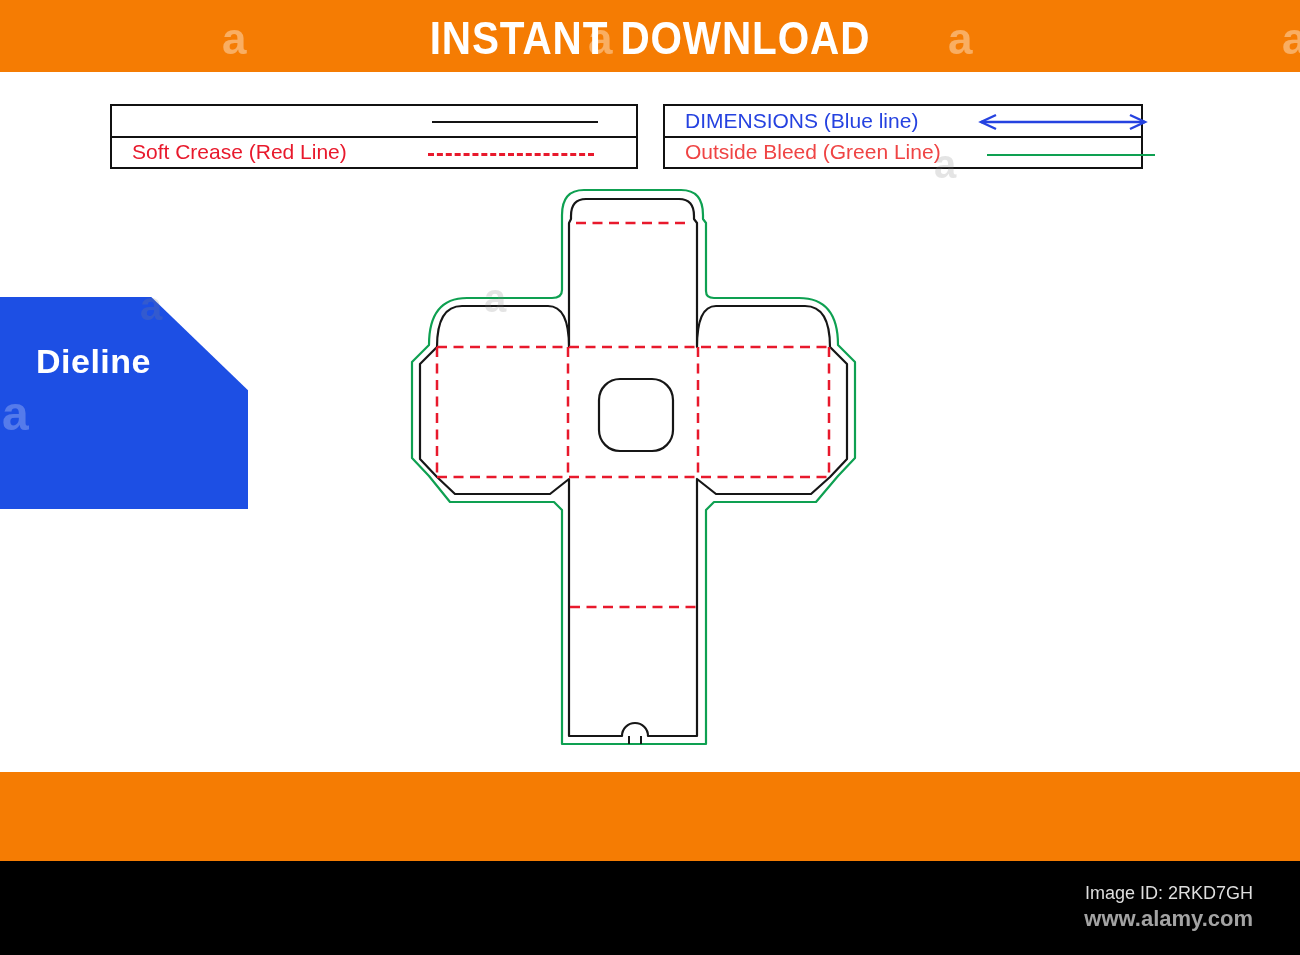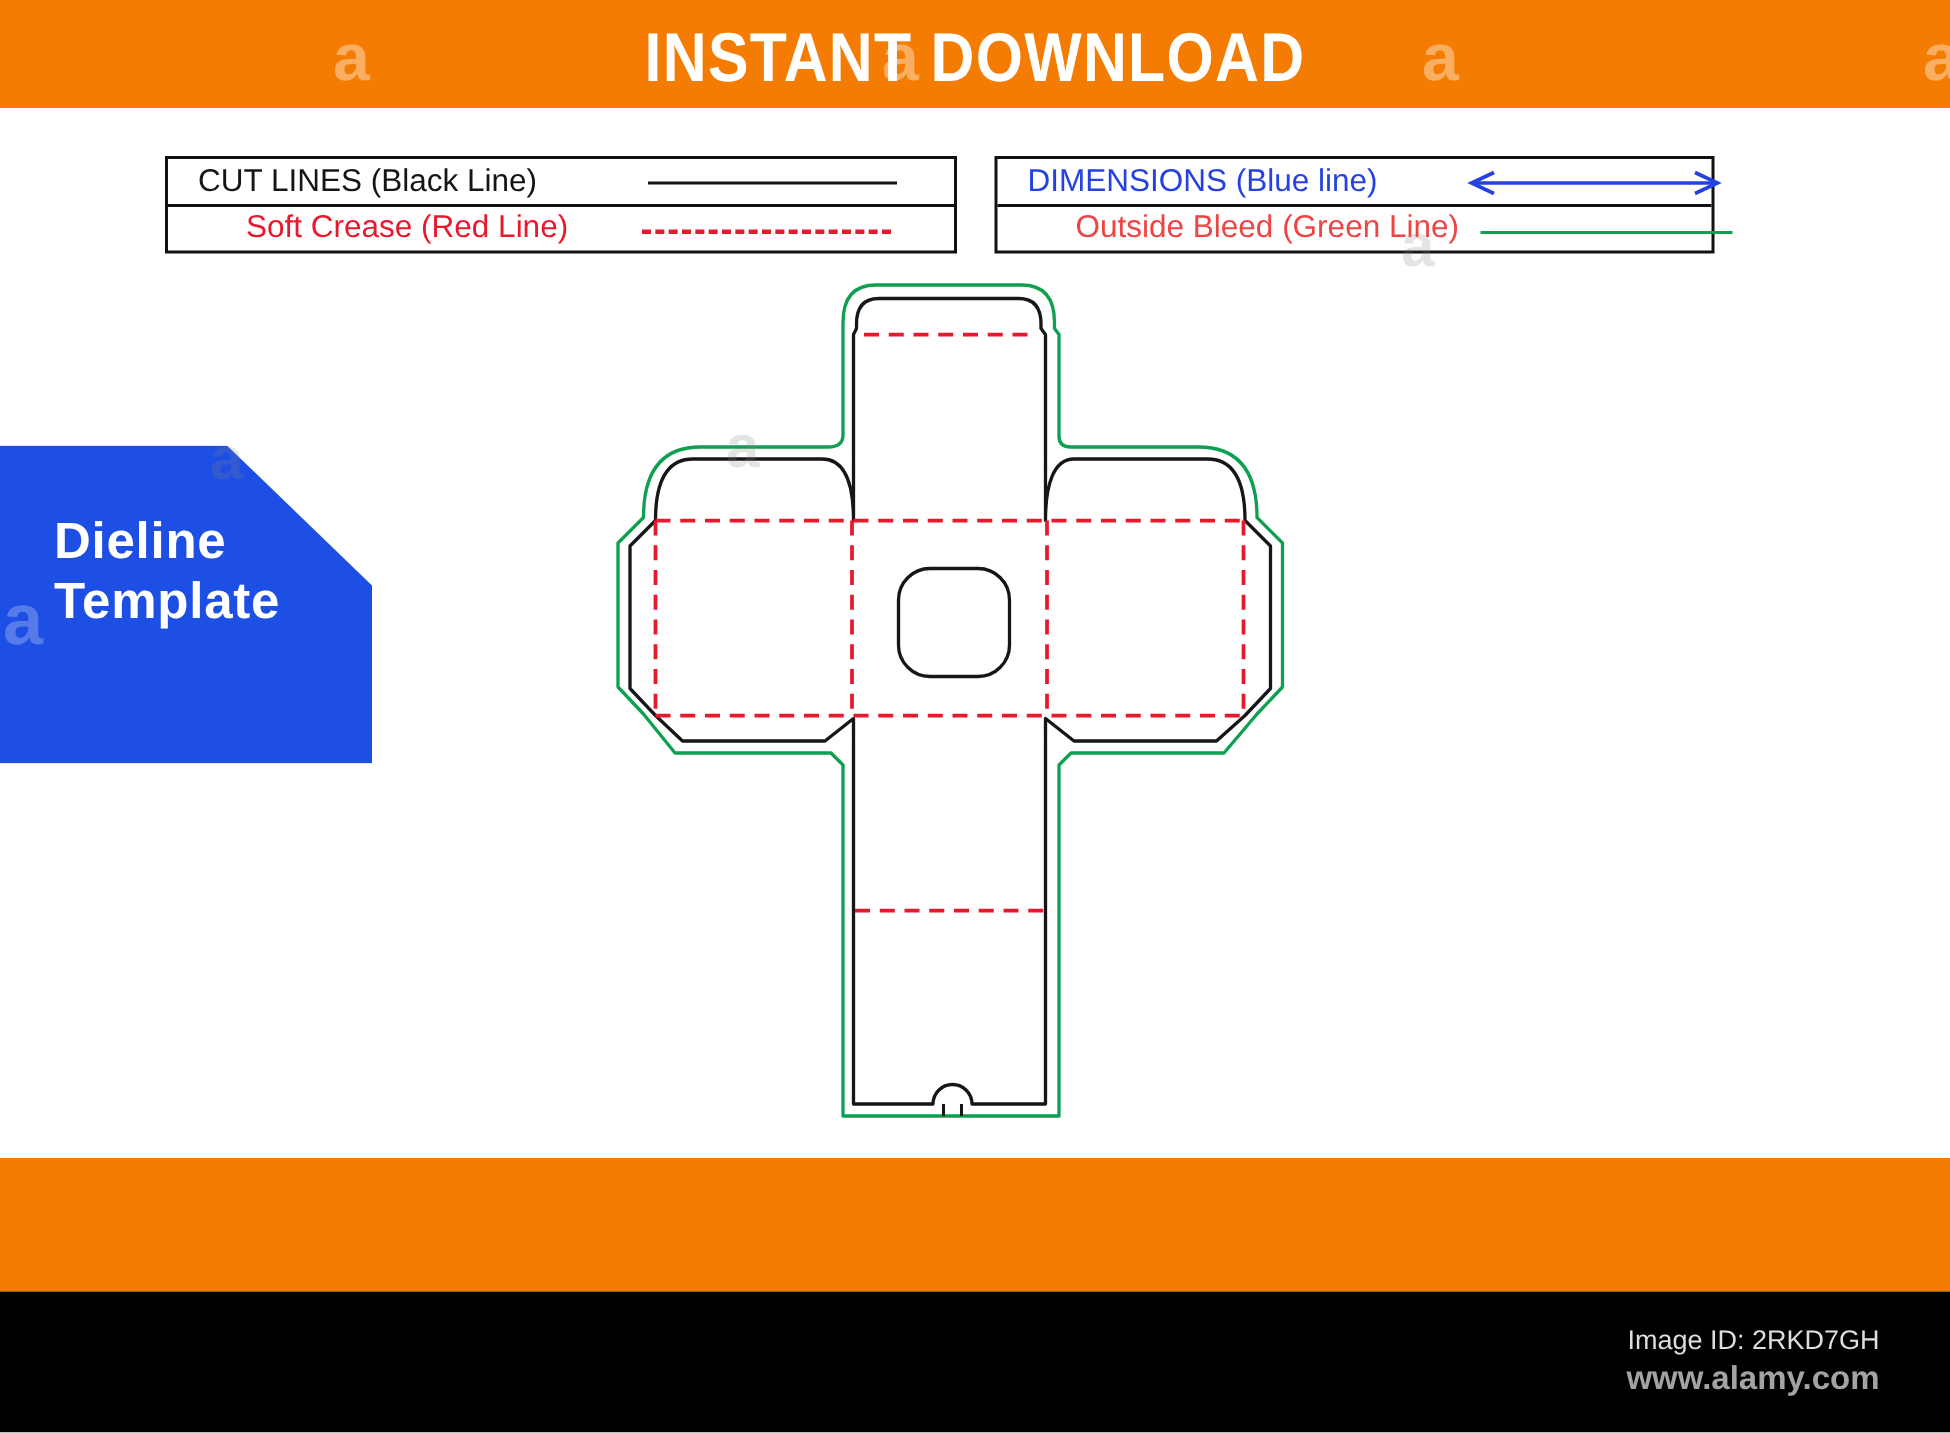--- a/index.html
+++ b/index.html
@@ -16,21 +16,21 @@
     text-align: center; color: #ffffff; font-size: 46px; font-weight: 700;
     letter-spacing: 1px; transform: scaleX(0.88); transform-origin: center;
     white-space: nowrap;
   }
 
   
   .legend { position: absolute; top: 104px; height: 65px; border: 2.5px solid #111; background: #fff; display: flex; flex-direction: column; }
   .legend-left  { left: 110px; width: 528px; }
   .legend-right { left: 663px; width: 480px; }
   .lrow { flex: 1; display: flex; align-items: center; position: relative; }
-  .lrow + .lrow { border-top: 2px solid #111; padding-left: 32px; }
+  .lrow + .lrow { border-top: 2px solid #111; }
   .ltext { font-size: 21px; padding-left: 20px; white-space: nowrap; }
   .ltext.t-black { color: #151515; }
   .ltext.t-red   { color: #e8192c; }
   .ltext.t-blue  { color: #2542e0; }
   .ltext.t-green { color: #ef4444; text-align: right; }
   .sample { position: absolute; }
   .sample.solid-black { left: 320px; width: 166px; height: 0; border-top: 2.5px solid #141414; top: 15px; }
   .sample.dashed-red  { left: 316px; width: 166px; height: 0; border-top: 3px dashed #e8192c; top: 15px; }
   .sample.solid-green { left: 322px; width: 168px; height: 0; border-top: 2.5px solid #0ea051; top: 16px; }
   .sample.arrow-blue  { left: 308px; top: 6px; }
@@ -66,21 +66,20 @@
 <body>
 
 <div class="page">
 
   <div class="orange-bar top">
     <span class="title">INSTANT DOWNLOAD</span>
   </div>
 
   <div class="legend legend-left">
     <div class="lrow">
-      <span class="ltext t-black">CUT LINES (Black Line)</span>
       <span class="sample solid-black"></span>
     </div>
     <div class="lrow">
       <span class="ltext t-red">Soft Crease (Red Line)</span>
       <span class="sample dashed-red"></span>
     </div>
   </div>
 
   <div class="legend legend-right">
     <div class="lrow">
@@ -94,21 +93,20 @@
     </div>
     <div class="lrow">
       <span class="ltext t-green">Outside Bleed (Green Line)</span>
       <span class="sample solid-green"></span>
     </div>
   </div>
 
   <div class="side-label">
     <div class="side-label-text">
       <div>Dieline</div>
-      <div>Template</div>
     </div>
   </div>
 
   <svg class="dieline" viewBox="0 0 1300 955">
 
     <path fill="none" stroke-width="2.2" stroke-linejoin="round" d="M562 215 Q562 190 584 190 L681 190 Q703 190 703 215 L703 219 L706 223 L706 291
              Q706 298 714 298 L799 298 Q838 298 838 345 L855 362 L855 458 L838 476 L816 502
              L714 502 L706 510 L706 744 L562 744 L562 510 L554 502 L450 502 L429 476 L412 458
              L412 362 L429 345 Q429 298 467 298 L552 298 Q562 298 562 290 L562 223 Z" stroke="#0ea051"></path>
 

